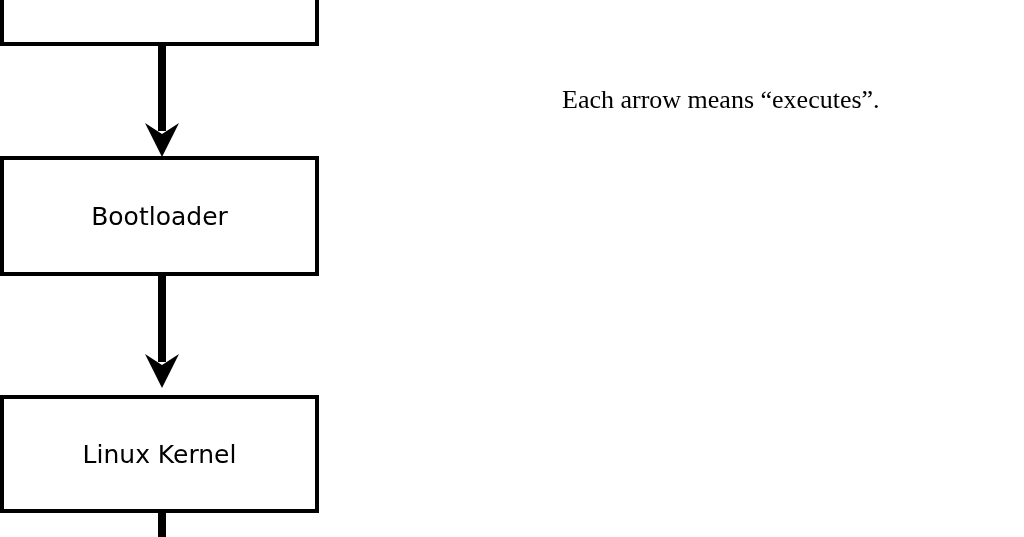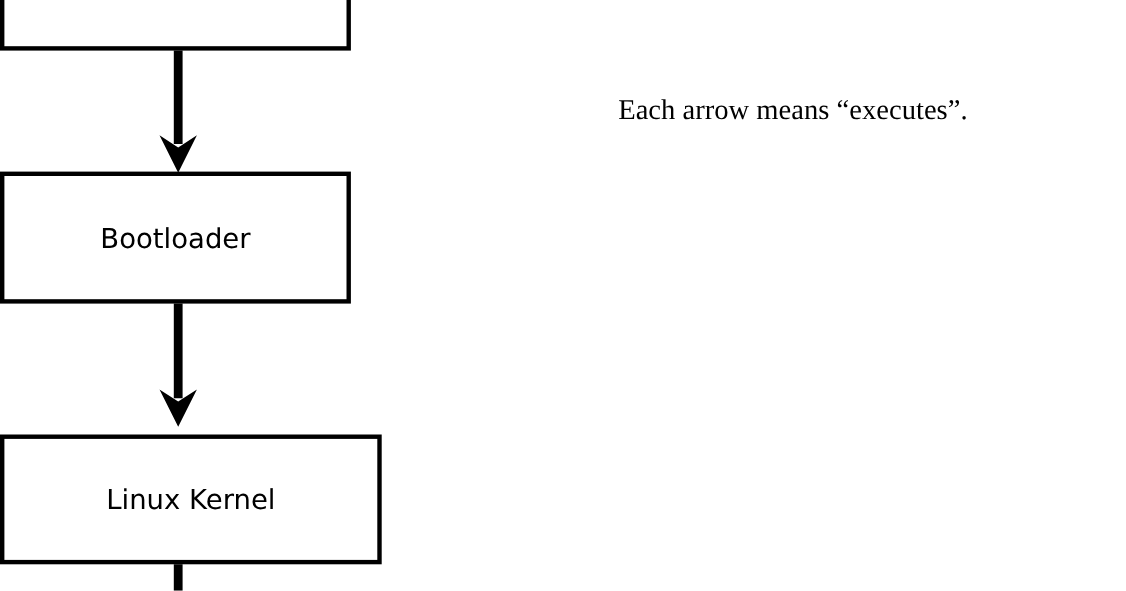--- a/index.html
+++ b/index.html
@@ -54,21 +54,21 @@
   #box-bootloader {
     left: 0px;
     top: 156px;
     width: 319px;
     height: 120px;
   }
   
   #box-kernel {
     left: 0px;
     top: 395px;
-    width: 347px;
+    width: 319px;
     height: 118px;
   }
 
   
   #connectors {
     position: absolute;
     left: 0;
     top: 0;
     width: 1024px;
     height: 537px;

